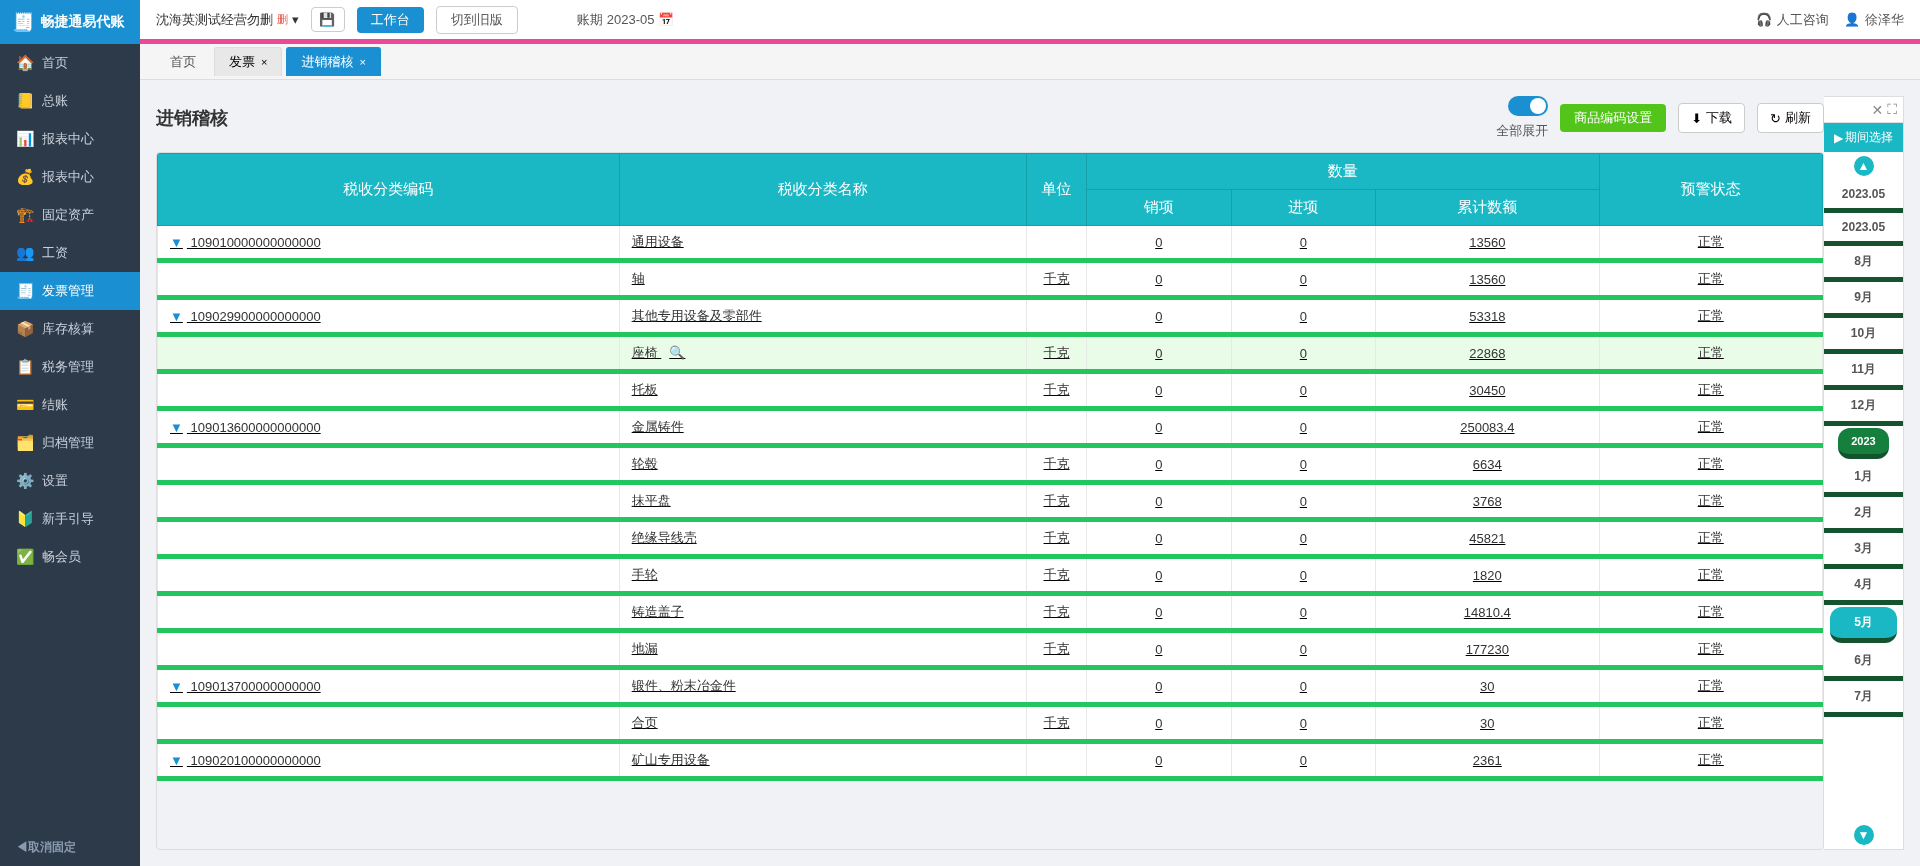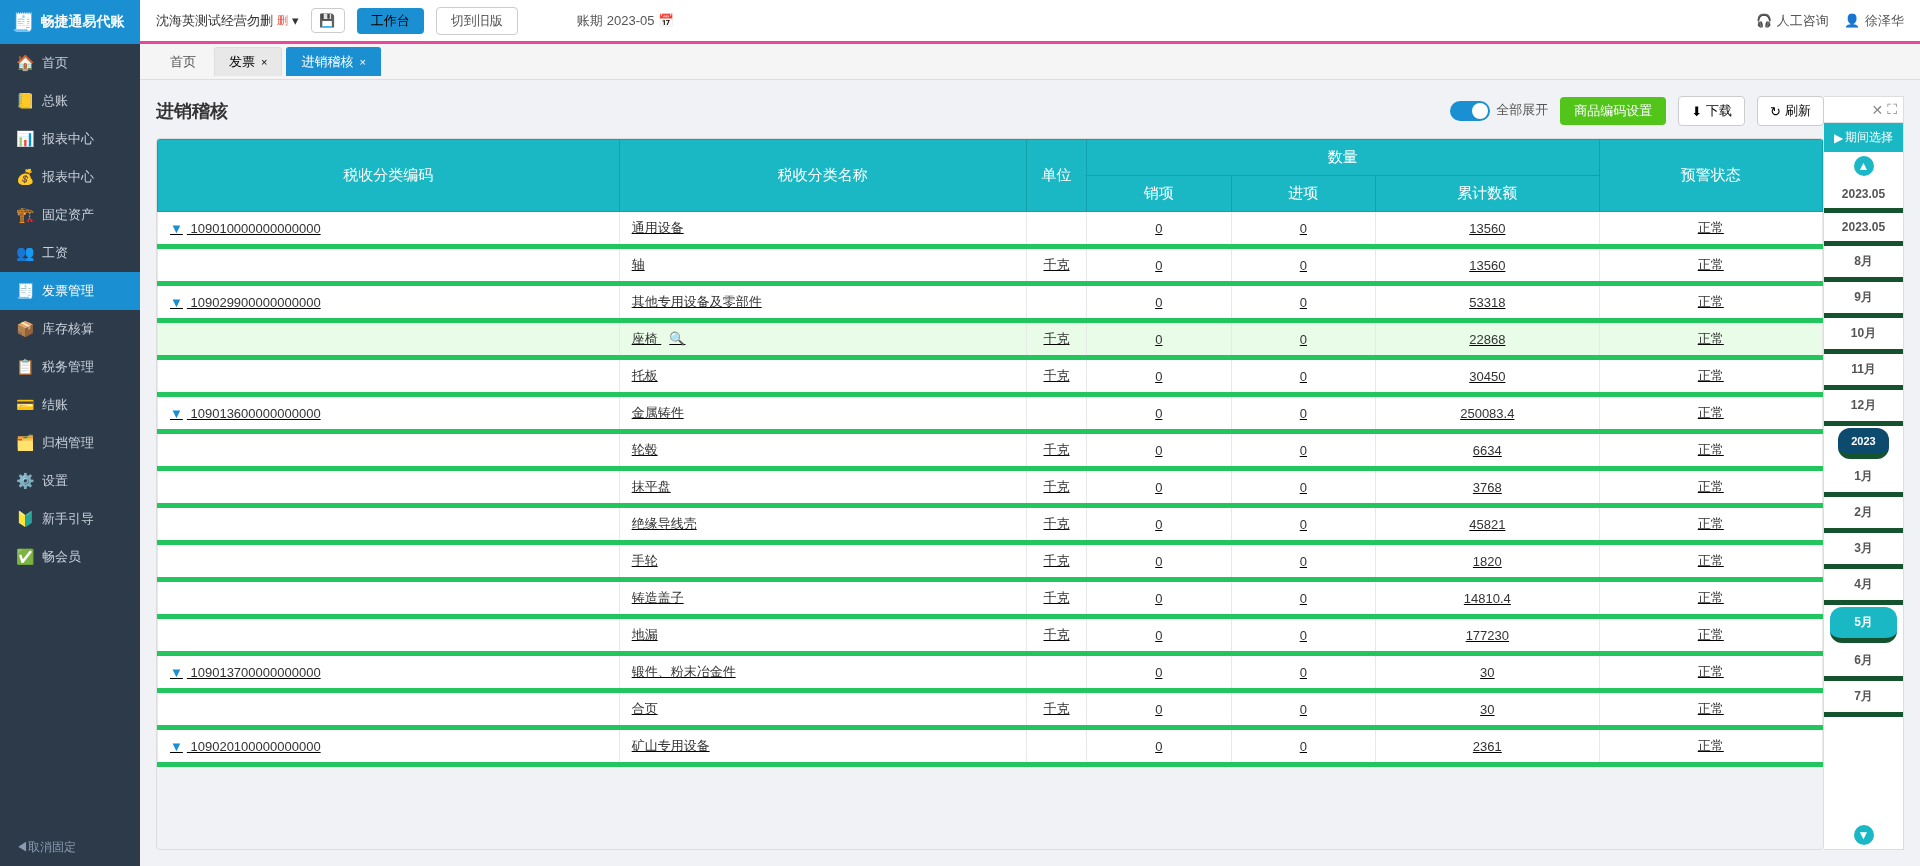--- a/index.html
+++ b/index.html
@@ -39,53 +39,54 @@
     .sidebar-item.active { background: #1a8fd1; color: white; }
     .sidebar-item-icon { font-size: 15px; width: 18px; text-align: center; }
     .sidebar-footer {
       padding: 10px 16px;
       color: #8a9bb0;
       font-size: 12px;
       display: flex;
       align-items: center;
       gap: 6px;
       cursor: pointer;
+      font-weight: bold;
     }
 
     
     .main { flex: 1; display: flex; flex-direction: column; overflow: hidden; }
 
     
     .topbar {
       background: white;
       height: 44px;
       display: flex;
       align-items: center;
       padding: 0 16px;
       gap: 12px;
-      border-bottom: 3px solid #ec4899;
+      border-bottom: 5px solid #ec4899;
       flex-shrink: 0;
     }
     .topbar-company {
       display: flex;
       align-items: center;
       gap: 4px;
       font-size: 13px;
       color: #333;
     }
     .topbar-company-name { font-weight: 500; }
     .topbar-company-delete { color: #e74c3c; font-size: 11px; cursor: pointer; }
     .topbar-btn {
       padding: 4px 14px;
       border-radius: 4px;
       border: none;
       cursor: pointer;
       font-size: 13px;
     }
-    .btn-workbench { background: #1a8fd1; color: #000000; }
+    .btn-workbench { background: #1a8fd1; color: #ffffff; }
     .btn-old { background: white; border: 1px solid #ccc; color: #555; }
     .topbar-period { display: flex; align-items: center; gap: 4px; font-size: 13px; color: #555; padding-left: 47px; }
     .topbar-right { margin-left: auto; display: flex; align-items: center; gap: 16px; font-size: 13px; color: #555; }
     .topbar-right-item { display: flex; align-items: center; gap: 4px; cursor: pointer; }
 
     
     .tabs-bar {
       background: #f5f5f5;
       display: flex;
       align-items: center;
@@ -120,21 +121,21 @@
 
     
     .page-header {
       display: flex;
       align-items: center;
       justify-content: space-between;
       margin-bottom: 12px;
     }
     .page-title { font-size: 18px; font-weight: bold; color: #333; }
     .page-actions { display: flex; align-items: center; gap: 12px; }
-    .toggle-label { display: flex; align-items: flex-start; gap: 6px; font-size: 13px; color: #555; }
+    .toggle-label { display: flex; align-items: flex-end; gap: 6px; font-size: 13px; color: #555; flex-direction: column; }
     .toggle-switch {
       width: 40px; height: 20px; background: #1a8fd1; border-radius: 10px;
       position: relative; cursor: pointer;
     }
     .toggle-switch::after {
       content: ''; position: absolute; right: 2px; top: 2px;
       width: 16px; height: 16px; background: white; border-radius: 50%;
     }
     .btn-green { background: #52c41a; color: white; border: none; padding: 5px 14px; border-radius: 4px; cursor: pointer; font-size: 13px; }
     .btn-download { background: white; border: 1px solid #ccc; padding: 5px 12px; border-radius: 4px; cursor: pointer; font-size: 13px; display: flex; align-items: center; gap: 4px; }
@@ -193,21 +194,21 @@
       align-items: center;
       justify-content: center;
       padding: 7px 4px;
       font-size: 12px;
       color: #555;
       cursor: pointer;
       border-bottom: 5px solid #14532d;
       font-weight: bold;
     }
     .period-item.current { background: #1ab8c4; color: white; border-radius: 12px; margin: 2px 6px; }
-    .period-item.year-marker { background: #0c4a6e; color: white; border-radius: 12px; margin: 2px 14px; font-size: 11px; }
+    .period-item.year-marker { background: #15803d; color: white; border-radius: 12px; margin: 2px 14px; font-size: 11px; }
     .period-nav { display: flex; align-items: center; justify-content: center; padding: 4px; }
     .period-nav-btn { background: #1ab8c4; color: white; border: none; border-radius: 50%; width: 20px; height: 20px; cursor: pointer; font-size: 12px; display: flex; align-items: center; justify-content: center; }
 
     
     .panel-top-btns {
       display: flex;
       justify-content: flex-end;
       padding: 4px 6px;
       gap: 4px;
       border-bottom: 1px solid #e0e0e0;

